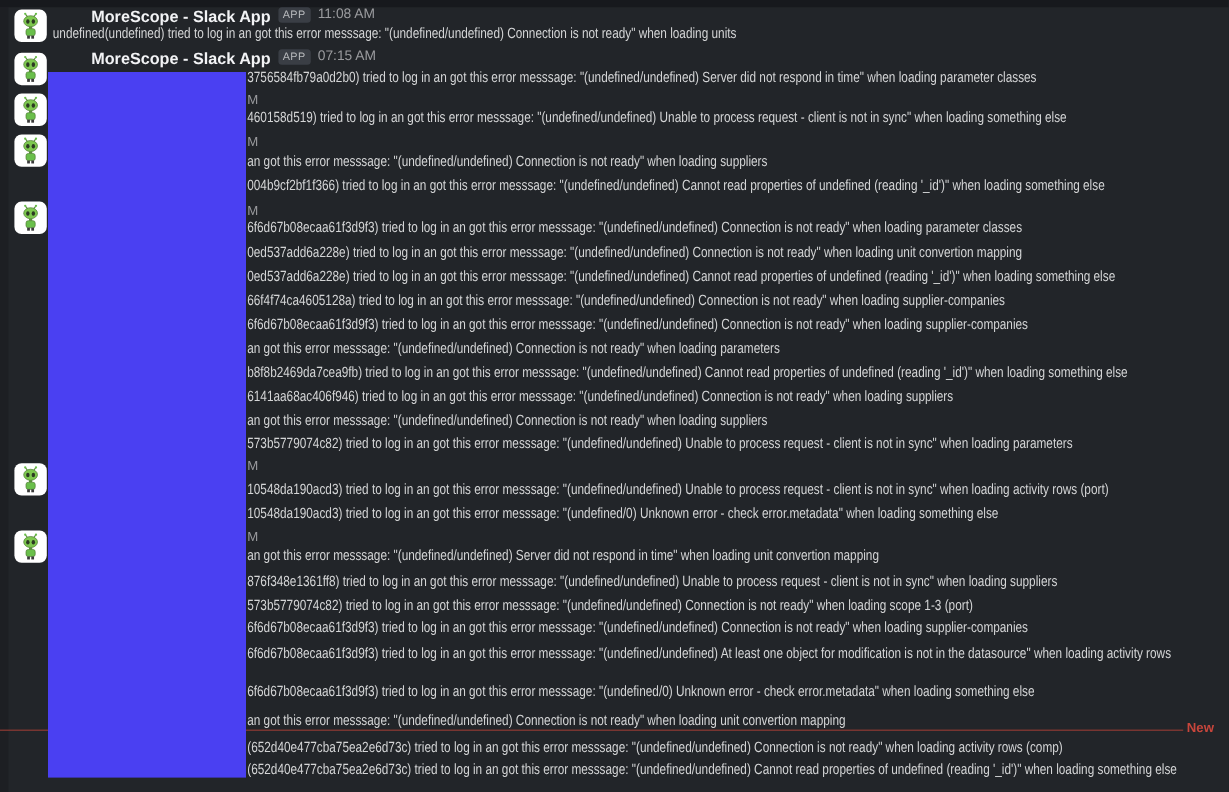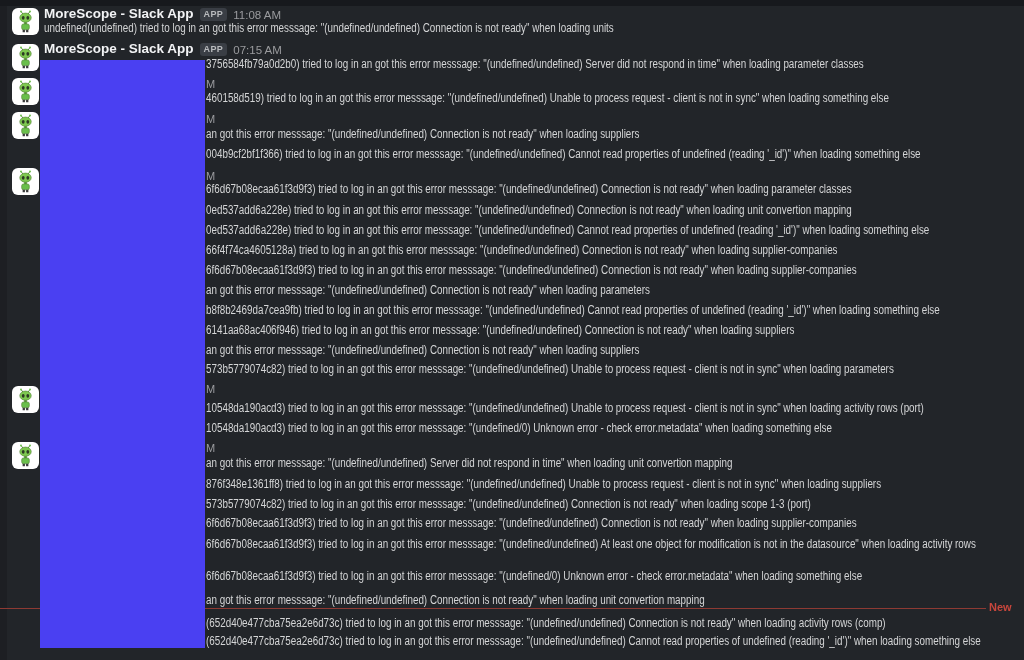--- a/index.html
+++ b/index.html
@@ -6,24 +6,24 @@
   #screen{
     position:relative;width:1024px;height:660px;overflow:hidden;
     background:#222529;font-family:"Liberation Sans",sans-serif;
   }
   .top-strip{position:absolute;top:0;left:0;width:1024px;height:6px;background:#17191d;}
   .left-strip{position:absolute;top:6px;left:0;width:7px;height:654px;background:#1d1f23;}
   .avatar{
     position:absolute;left:12px;width:27px;height:27px;background:#ffffff;
     border-radius:6px;display:flex;align-items:center;justify-content:center;z-index:3;
   }
-  .msg-header{position:absolute;display:flex;align-items:flex-end;gap:6px;z-index:2;white-space:nowrap;}
+  .msg-header{position:absolute;display:flex;align-items:flex-start;gap:6px;z-index:2;white-space:nowrap;margin-left:32px;}
   .bot-name{font-weight:bold;color:#f2f3f5;font-size:13.5px;}
   .app-badge{
-    background:#3a3e45;color:#b9bbbe;font-size:9px;font-weight:bold;
+    background:#3a3e45;color:#b9bbbe;font-size:9px;font-weight:normal;
     padding:1px 4px;border-radius:3px;letter-spacing:.4px;line-height:11px;
   }
   .timestamp{color:#9a9b9e;font-size:11.5px;}
   .msg-line{
     position:absolute;color:#d4d5d6;font-size:12.3px;line-height:15px;white-space:nowrap;
     transform:scaleX(.8);transform-origin:0 0;z-index:2;
   }
   .remnant{font-size:11px;color:#9a9b9e;transform:none;}
   .redaction{
     position:absolute;left:40px;top:60px;width:165px;height:588px;

